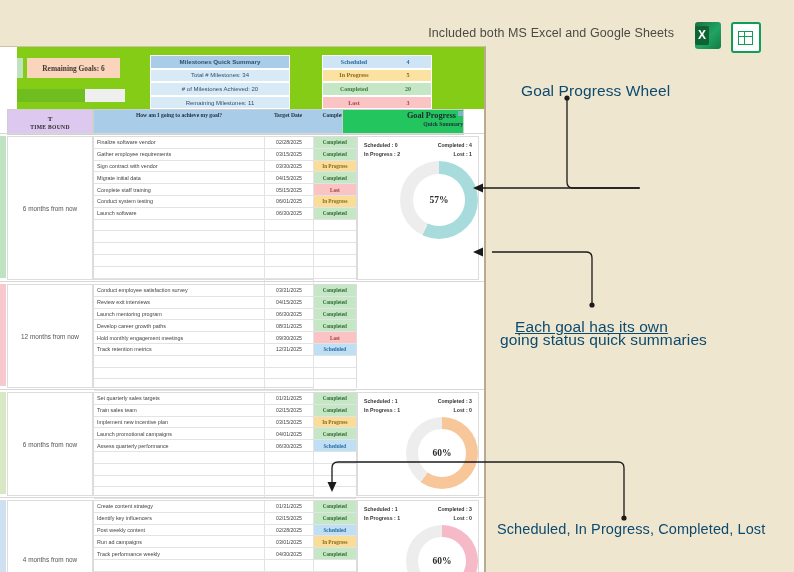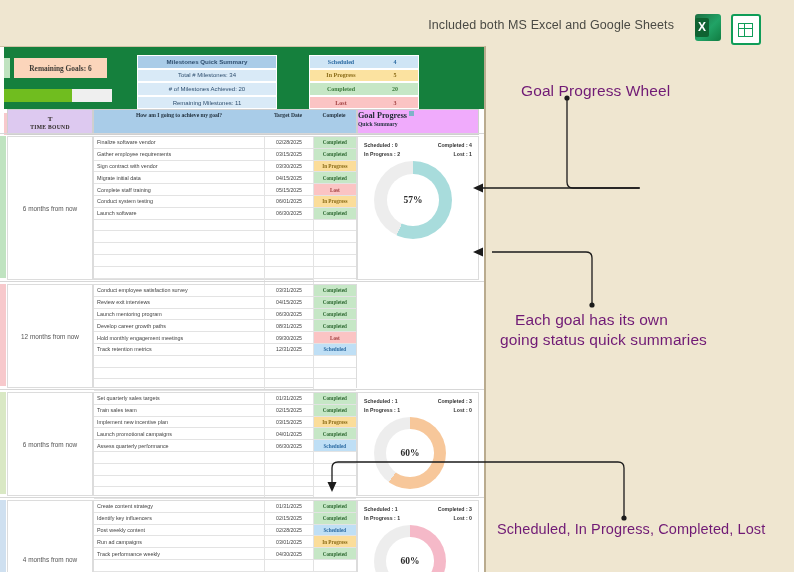--- a/index.html
+++ b/index.html
@@ -3,21 +3,21 @@
 <meta charset="utf-8">
 <style>
   html,body{margin:0;padding:0;}
   body{
     width:794px;height:572px;overflow:hidden;position:relative;
     background:#efe6d0;
     font-family:"Liberation Sans", sans-serif;
   }
   
   .banner{
-    position:absolute;left:0;top:4px;width:794px;height:46px;
+    position:absolute;left:0;top:12px;width:794px;height:46px;
   }
   .banner-text{
     position:absolute;right:120px;top:14px;
     font-size:12.5px;color:#4a4a44;letter-spacing:.1px;
     white-space:nowrap;
   }
   .icon-excel,.icon-sheets{
     position:absolute;top:10px;width:26px;height:27px;border-radius:3px;
   }
   .icon-excel{right:73px;background:linear-gradient(135deg,#1d6f42 0%,#21a366 55%,#107c41 100%);}
@@ -36,21 +36,21 @@
 
   
   .sheet{
     position:absolute;left:0;top:46px;width:484px;height:526px;
     background:#ffffff;
     border-right:2px solid #b9ab8e;
     border-top:1px solid #cfc3a6;
     overflow:hidden;
   }
   
-  .summary-strip{position:absolute;left:4px;top:0;width:536px;height:62px;background:#15803d;}
+  .summary-strip{position:absolute;left:17px;top:0;width:536px;height:62px;background:#84cc16;}
   .remaining-goals{
     position:absolute;left:10px;top:11px;width:93px;height:20px;
     background:#fbd5bb;color:#3d3a35;font-size:7.4px;font-weight:bold;
     display:flex;align-items:center;justify-content:center;
     font-family:"Liberation Serif",serif;
   }
   .goal-bar-track{
     position:absolute;left:0px;top:42px;width:108px;height:13px;background:#efefef;
   }
   .goal-bar-fill{position:absolute;left:0;top:0;height:13px;width:68px;background:#70bd1f;}
@@ -88,22 +88,22 @@
   .hdr-ms{
     position:absolute;left:93px;top:0;width:262px;height:24px;background:#a9cce8;
     border:.5px solid #cfcfcf;
   }
   .hdr-ms .title{text-align:center;font-family:"Liberation Serif",serif;font-weight:bold;font-size:8.2px;color:#1f2a33;padding-top:1px;}
   .hdr-ms .subrow{display:flex;font-family:"Liberation Serif",serif;font-weight:bold;font-size:5.6px;color:#23323f;padding-top:2px;}
   .hdr-ms .c1{width:170px;text-align:center;}
   .hdr-ms .c2{width:48px;text-align:center;}
   .hdr-ms .c3{width:44px;text-align:center;}
   .hdr-gp{
-    position:absolute;left:357px;top:0;width:120px;height:24px;background:#f0abfc;
-    border:.5px solid #cfcfcf;text-align:left;
+    position:absolute;left:342px;top:0;width:120px;height:24px;background:#22c55e;
+    border:.5px solid #cfcfcf;text-align:right;
   }
   .hdr-gp .title{font-family:"Liberation Serif",serif;font-weight:bold;font-size:8.2px;color:#1f2a33;padding-top:1px;}
   .hdr-gp .title .sq{display:inline-block;width:5px;height:5px;background:#7fb3c8;vertical-align:2px;margin-left:2px;}
   .hdr-gp .sub{font-family:"Liberation Serif",serif;font-weight:bold;font-size:5.6px;color:#23323f;margin-top:1px;}
 
   
   .block{position:absolute;left:0;width:484px;border-top:1px solid #d7d7d7;}
   .blk-left{
     position:absolute;left:7px;top:2px;width:84px;
     border:.5px solid #dcdcdc;
@@ -119,30 +119,30 @@
   .st.Completed{background:#c6e7c6;color:#2f6b33;}
   .st.InProgress{background:#fbdd9a;color:#8a6b16;}
   .st.Lost{background:#fbc4c4;color:#a03c3c;}
   .st.Scheduled{background:#bfdff5;color:#2e6da4;}
   .st.blank{background:#fff;}
 
   .gp{position:absolute;left:357px;top:2px;width:120px;border:.5px solid #dcdcdc;background:#fff;}
   .gp-stats{display:flex;flex-wrap:wrap;padding:4px 6px 2px 6px;}
   .gp-stats div{width:50%;font-size:5.2px;color:#333;font-weight:bold;line-height:9px;}
   .gp-stats div.right{text-align:right;}
-  .donut-wrap{display:flex;align-items:center;justify-content:flex-start;padding-left:16px;}
+  .donut-wrap{display:flex;align-items:center;justify-content:flex-end;padding-left:16px;}
   .donut{position:relative;}
   .donut .lbl{
     position:absolute;left:0;top:0;width:100%;height:100%;
     display:flex;align-items:center;justify-content:center;
     font-family:"Liberation Serif",serif;font-weight:bold;font-size:9.5px;color:#2b2b2b;
   }
 
   
-  .anno{position:absolute;color:#701a75;font-size:14.5px;font-family:"Liberation Sans",sans-serif;letter-spacing:.1px;}
+  .anno{position:absolute;color:#0c4a6e;font-size:14.5px;font-family:"Liberation Sans",sans-serif;letter-spacing:.1px;}
   .anno.big{font-size:15.5px;}
   svg.connectors{position:absolute;left:0;top:0;width:794px;height:572px;pointer-events:none;}
 </style>
 </head>
 <body>
 
 <div class="banner">
   <div class="banner-text">Included both MS Excel and Google Sheets</div>
   <div class="icon-excel">
     <div class="x">X</div>
@@ -476,15 +476,15 @@
   <path d="M592,305 L592,258 Q592,252 586,252 L492,252" stroke="#1b1b1b" stroke-width="1.3" fill="none"></path>
   <circle cx="592" cy="305" r="2.6" fill="#1b1b1b"></circle>
   <polygon points="473,252 483,247.5 483,256.5" fill="#1b1b1b"></polygon>
 
   <path d="M624,518 L624,468 Q624,462 618,462 L338,462 Q332,462 332,468 L332,482" stroke="#1b1b1b" stroke-width="1.3" fill="none"></path>
   <circle cx="624" cy="518" r="2.6" fill="#1b1b1b"></circle>
   <polygon points="332,492 327.5,482 336.5,482" fill="#1b1b1b"></polygon>
 </svg>
 
 <div class="anno big" style="left:521px;top:82px;">Goal Progress Wheel</div>
-<div class="anno big" style="left:515px;top:311px;">Each goal has its own</div>
+<div class="anno big" style="left:515px;top:318px;text-decoration:underline;">Each goal has its own</div>
 <div class="anno big" style="left:500px;top:331px;">going status quick summaries</div>
 <div class="anno" style="left:497px;top:521px;">Scheduled, In Progress, Completed, Lost</div>
 
 </body></html>

